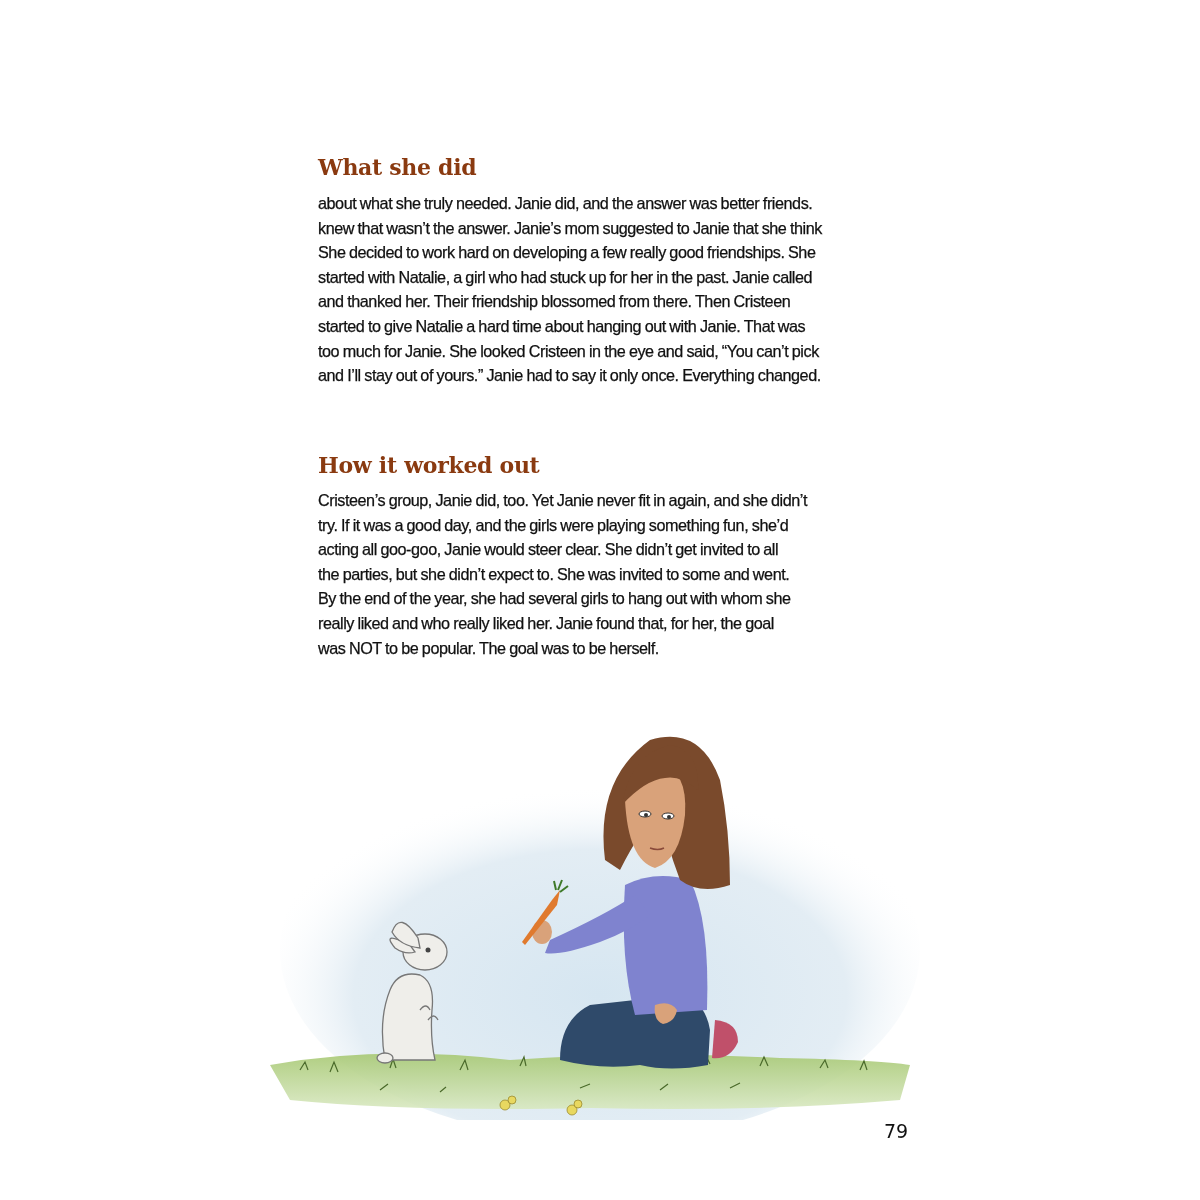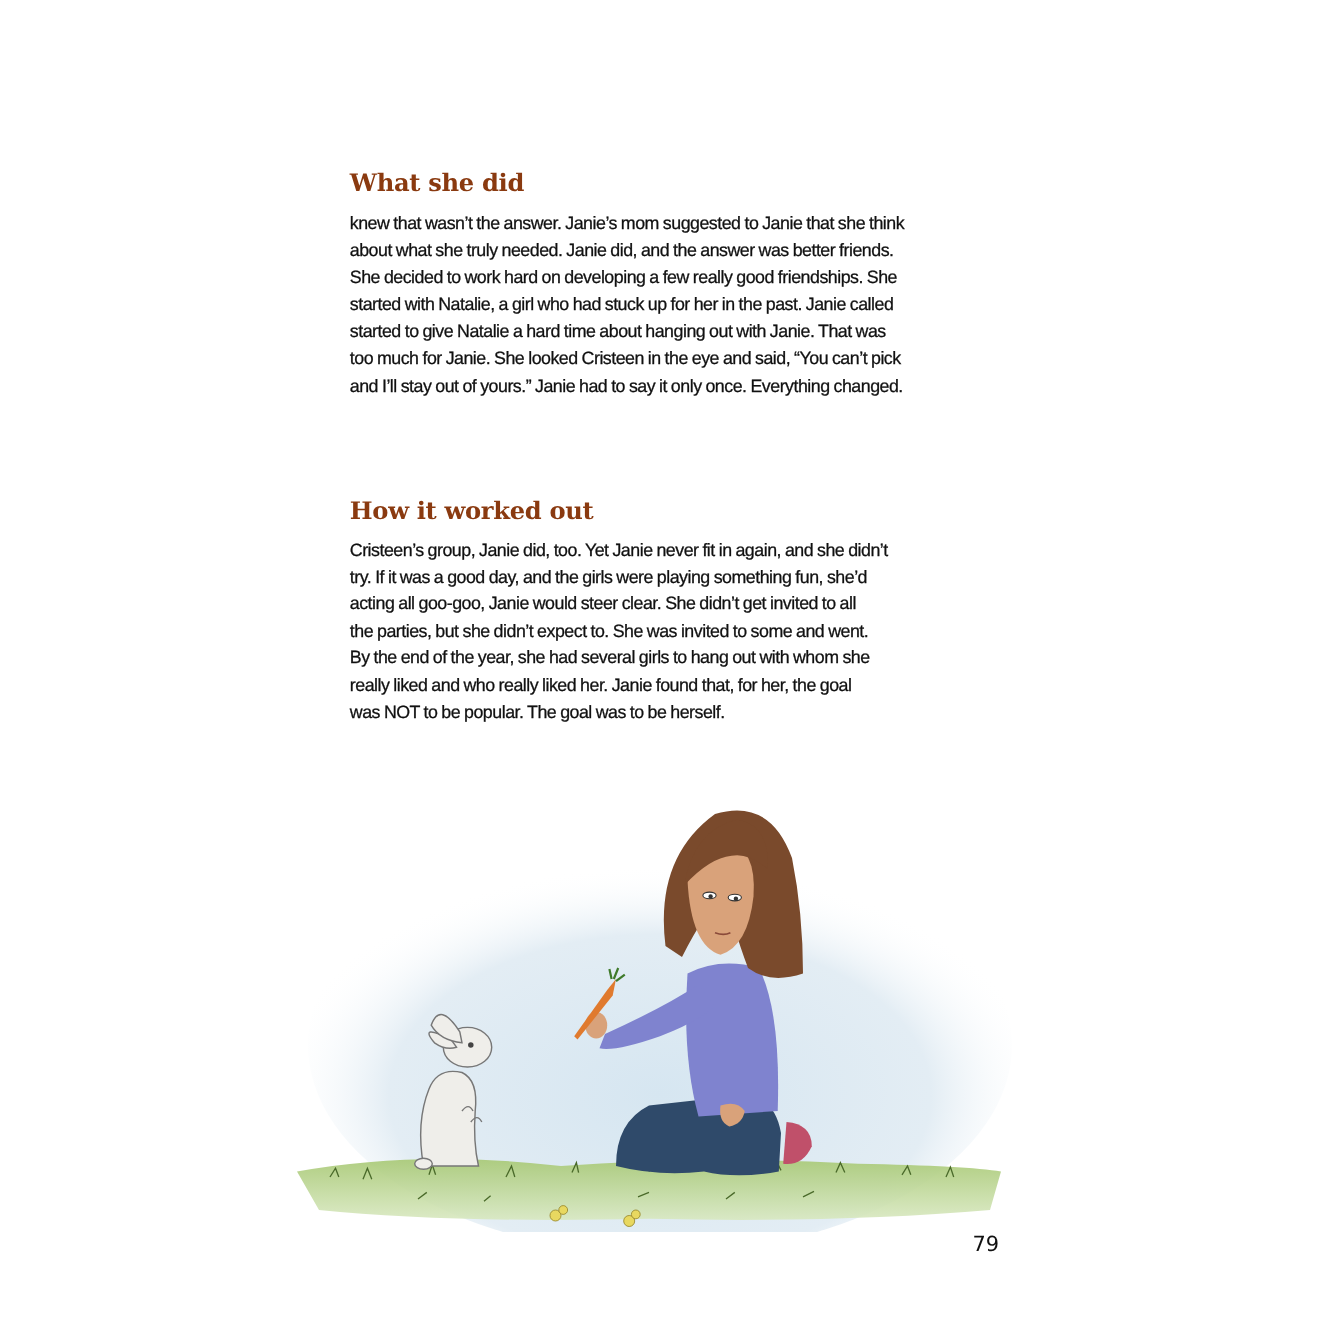--- a/index.html
+++ b/index.html
@@ -63,24 +63,25 @@
       color: #111;
     }
   </style>
 </head>
 <body>
 
 <div class="page">
 
   <h2 id="sec1-title" class="heading">What she did</h2>
   <div id="sec1-body">
+    <div class="body-line">about what she truly needed. Janie did, and the answer was better friends.</div>
     <div class="body-line">knew that wasn’t the answer. Janie’s mom suggested to Janie that she think</div>
-    <div class="body-line">about what she truly needed. Janie did, and the answer was better friends.</div>
     <div class="body-line">She decided to work hard on developing a few really good friendships. She</div>
     <div class="body-line">started with Natalie, a girl who had stuck up for her in the past. Janie called</div>
+    <div class="body-line">and thanked her. Their friendship blossomed from there. Then Cristeen</div>
     <div class="body-line">started to give Natalie a hard time about hanging out with Janie. That was</div>
     <div class="body-line">too much for Janie. She looked Cristeen in the eye and said, “You can’t pick</div>
     <div class="body-line">and I’ll stay out of yours.” Janie had to say it only once. Everything changed.</div>
   </div>
 
   <h2 id="sec2-title" class="heading">How it worked out</h2>
   <div id="sec2-body">
     <div class="body-line">Cristeen’s group, Janie did, too. Yet Janie never fit in again, and she didn’t</div>
     <div class="body-line">try. If it was a good day, and the girls were playing something fun, she’d</div>
     <div class="body-line">acting all goo-goo, Janie would steer clear. She didn’t get invited to all</div>

